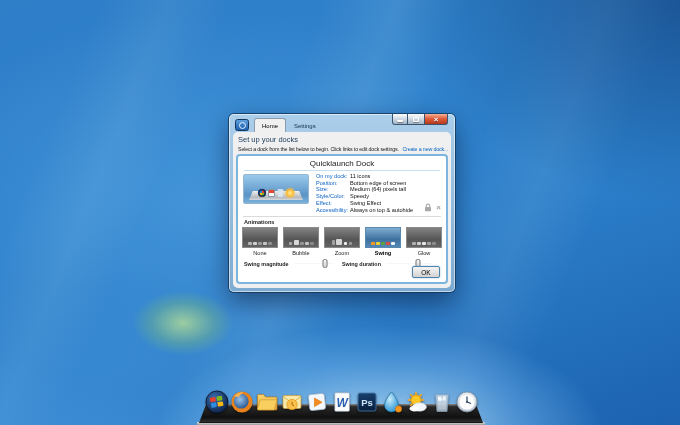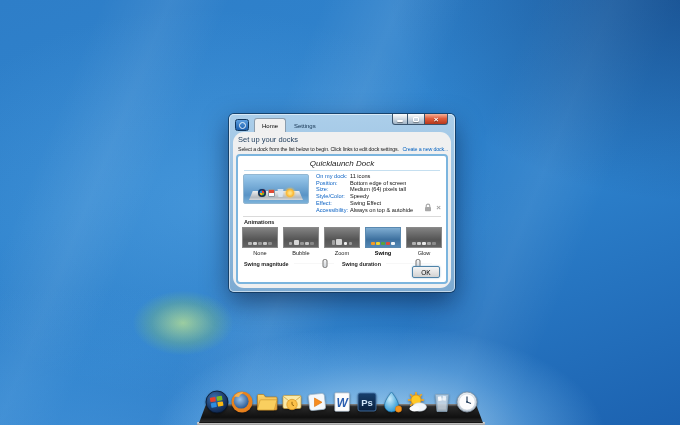--- a/index.html
+++ b/index.html
@@ -39,28 +39,28 @@
   .glyph-close{color:#fff;font-size:8px;line-height:9px;font-weight:bold;text-shadow:0 1px 1px rgba(0,0,0,.5);}
 
   .tabstrip{position:absolute;left:6px;top:4px;height:14px;display:flex;align-items:flex-end;z-index:4;}
   .app-icon{width:14px;height:12px;margin-right:5px;margin-bottom:1px;border-radius:2.5px;border:1px solid #11375f;
     background:linear-gradient(#5d9fe0,#1b5fae);position:relative;}
   .app-icon::after{content:"";position:absolute;left:3px;top:2px;width:5px;height:5px;border:1.6px solid #e8f2fb;border-radius:50%;}
   .tab{height:14px;padding:0 7px;font-size:6px;line-height:14px;color:#13314f;border:1px solid transparent;border-bottom:none;
     border-radius:3px 3px 0 0;cursor:pointer;}
   .tab.active{background:#f0f0f0;border-color:#8b9dae;color:#000;}
 
-  .client{position:absolute;left:4px;right:4px;top:18px;bottom:4px;background:#f0f0f0;border-radius:11px;}
+  .client{position:absolute;left:4px;right:4px;top:18px;bottom:4px;background:#f0f0f0;border-radius:5px;}
   .heading{position:absolute;left:5px;top:3px;font-size:7.5px;color:#1e3c5c;}
   .subrow{position:absolute;left:5px;top:14px;right:3px;display:flex;justify-content:space-between;white-space:nowrap;
     font-size:5.3px;letter-spacing:-.15px;color:#1a1a1a;overflow:hidden;}
   .link{color:#0563c1;text-decoration:underline;cursor:pointer;margin-left:3px;}
 
   .panel{position:absolute;left:3px;right:3px;top:22px;bottom:4px;background:#fff;border:2px solid #7cb5de;border-radius:4px;}
-  .panel-title{text-align:center;font-size:8px;color:#191919;margin-top:3px;font-style:italic;}
+  .panel-title{text-align:center;font-size:8px;color:#191919;margin-top:3px;}
   .panel-sep{height:1px;background:#c5dff0;margin:2px 6px 0;}
 
   .panel-top{position:relative;height:44px;}
   .preview{position:absolute;left:5px;top:3px;width:66px;height:30px;border:1px solid #93b7d2;border-radius:2px;overflow:hidden;cursor:pointer;
     background:linear-gradient(#9ccaec,#5a94c6 72%,#7cb2da);}
   .preview-platform{position:absolute;bottom:3px;left:5px;right:5px;height:9px;
     clip-path:polygon(7% 0,93% 0,100% 100%,0 100%);
     background:linear-gradient(#efefef,#b4bac1 70%,#d6d9dc);}
   .preview-icons{position:absolute;bottom:6px;left:0;right:0;display:flex;justify-content:center;align-items:flex-end;gap:2px;}
   .pmini{display:block;}

